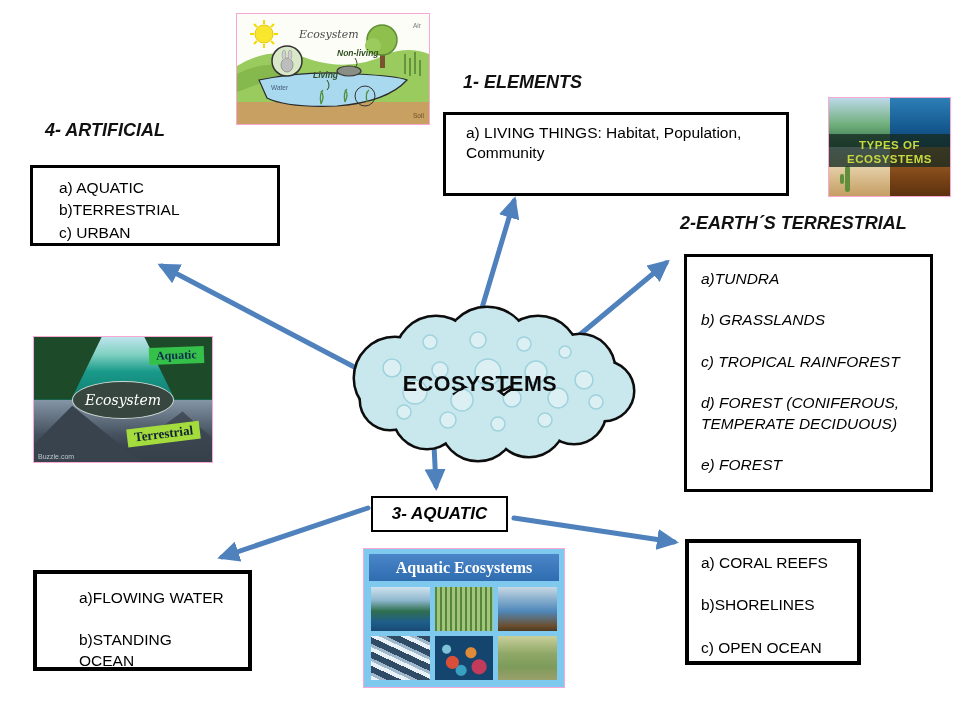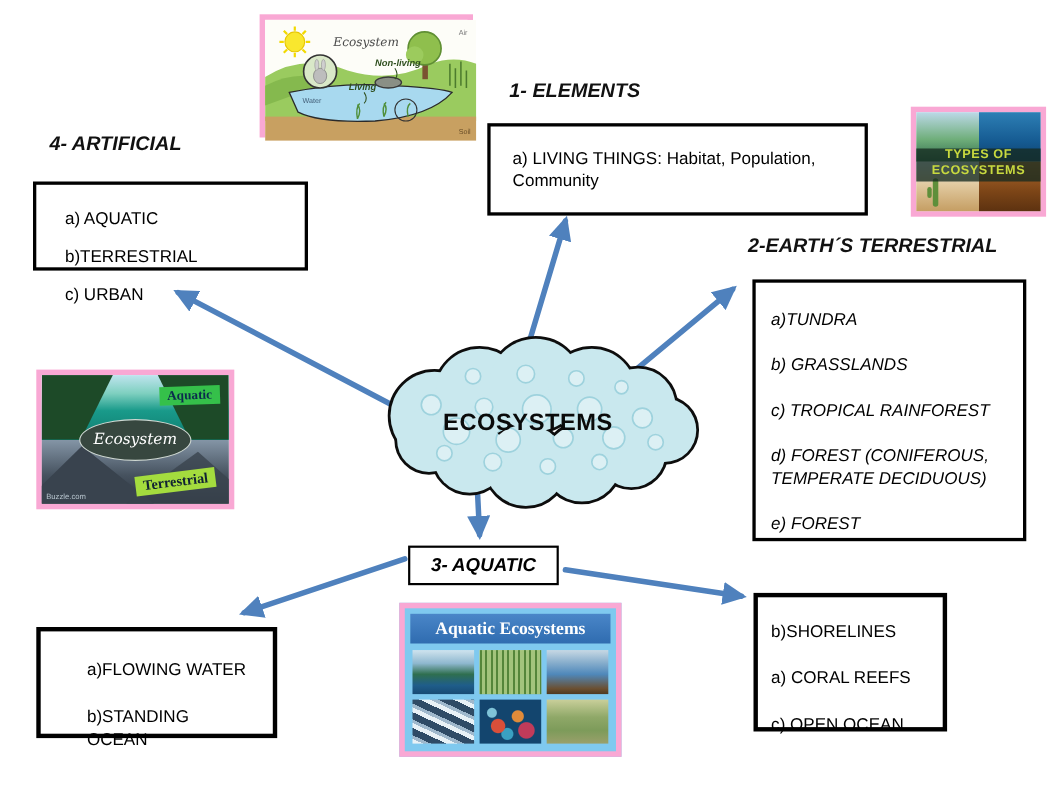--- a/index.html
+++ b/index.html
@@ -6,47 +6,47 @@
   #stage{position:relative;width:960px;height:720px;background:#ffffff;overflow:hidden;
          font-family:"Liberation Sans",sans-serif;color:#000;}
   .abs{position:absolute;}
   svg{display:block;}
 
   
   .heading{position:absolute;font-weight:bold;font-style:italic;font-size:18px;color:#111;white-space:nowrap;}
 
   
   .tbox{position:absolute;background:#fff;border:3px solid #000;box-sizing:border-box;font-size:15.5px;line-height:1.32;}
-  .tbox .item{white-space:normal;margin-top:12px;}
+  .tbox .item{white-space:normal;}
   .box-elements{padding:8px 10px 6px 20px;}
   .box-artificial{padding:9px 8px 6px 26px;line-height:1.45;}
   .box-terrestrial{padding:12px 10px 6px 14px;font-style:italic;}
   .box-terrestrial .item{margin-bottom:21px;}
   .box-flowing{border-width:4px;padding:14px 22px 6px 42px;}
   .box-flowing .item{margin-bottom:22px;}
   .box-marine{border-width:4px;padding:10px 6px 6px 12px;}
   .box-marine .item{margin-bottom:22px;}
   .box-aquatic-label{border-width:2px;text-align:center;font-weight:bold;font-style:italic;font-size:17px;
                      display:flex;align-items:center;justify-content:center;}
 
   
   .cloud-label{position:absolute;left:375px;top:372px;width:210px;text-align:center;
                font-weight:bold;font-size:21.5px;letter-spacing:.5px;color:#0a0a0a;}
 
   
-  .img-frame{position:absolute;border:5px solid #f9a8d4;box-sizing:border-box;background:#fff;}
+  .img-frame{position:absolute;border:1px solid #f9a8d4;box-sizing:border-box;background:#fff;}
 
   
   .quad{position:absolute;width:50%;height:50%;}
   .q-tl{left:0;top:0;background:linear-gradient(180deg,#bcd9e8 0%,#6fae7a 55%,#2f6a4c 100%);}
   .q-tr{right:0;top:0;background:linear-gradient(180deg,#2d7fb5 0%,#155a91 60%,#0e416e 100%);}
   .q-bl{left:0;bottom:0;background:linear-gradient(180deg,#d9e7ef 0%,#e2cba2 45%,#c59e63 100%);}
   .q-br{right:0;bottom:0;background:linear-gradient(180deg,#b06a2e 0%,#7c4517 60%,#5d3210 100%);}
   .types-band{position:absolute;left:0;right:0;top:37%;height:33%;background:rgba(22,42,32,.78);
-              display:flex;flex-direction:column;align-items:center;justify-content:flex-start;}
+              display:flex;flex-direction:column;align-items:center;justify-content:flex-end;}
   .types-band div{color:#c8d93f;font-weight:bold;font-size:11.5px;line-height:1.2;letter-spacing:.5px;}
   .cactus{position:absolute;left:26%;bottom:8%;width:5px;height:26px;background:#5f8f3a;border-radius:3px;}
   .cactus:before{content:"";position:absolute;left:-5px;top:8px;width:4px;height:10px;background:#5f8f3a;border-radius:2px;}
 
   
   .at-top{position:absolute;left:0;top:0;width:100%;height:50%;
           background:linear-gradient(180deg,#bfe4ee 0%,#7fd0c0 28%,#199a8a 55%,#0f7c6f 100%);overflow:hidden;}
   .cliff{position:absolute;top:0;width:38%;height:100%;background:#1d4a28;}
   .cliff.left{left:0;clip-path:polygon(0 0,100% 0,55% 100%,0 100%);}
   .cliff.right{right:0;clip-path:polygon(0 0,100% 0,100% 100%,45% 100%);}
@@ -197,22 +197,22 @@
   <div class="tbox box-aquatic-label" style="left:371px;top:496px;width:137px;height:36px">
     <span>3- AQUATIC</span>
   </div>
 
   <div class="tbox box-flowing" style="left:33px;top:570px;width:219px;height:101px">
     <div class="item">a)FLOWING WATER</div>
     <div class="item">b)STANDING OCEAN</div>
   </div>
 
   <div class="tbox box-marine" style="left:685px;top:539px;width:176px;height:126px">
+    <div class="item">a) CORAL REEFS</div>
     <div class="item">b)SHORELINES</div>
-    <div class="item">a) CORAL REEFS</div>
     <div class="item">c) OPEN OCEAN</div>
   </div>
 
   <div class="img-frame" style="left:236px;top:13px;width:194px;height:112px">
     <svg width="192" height="110" viewBox="0 0 192 110">
       <rect x="0" y="0" width="192" height="110" fill="#fdfdf8"></rect>
 
       <path d="M0,52 Q35,30 75,46 Q115,58 150,40 Q172,32 192,40 L192,92 L0,92 Z" fill="#9acb5f"></path>
       <path d="M0,60 Q30,44 60,56 L0,78 Z" fill="#85b94e"></path>
 

